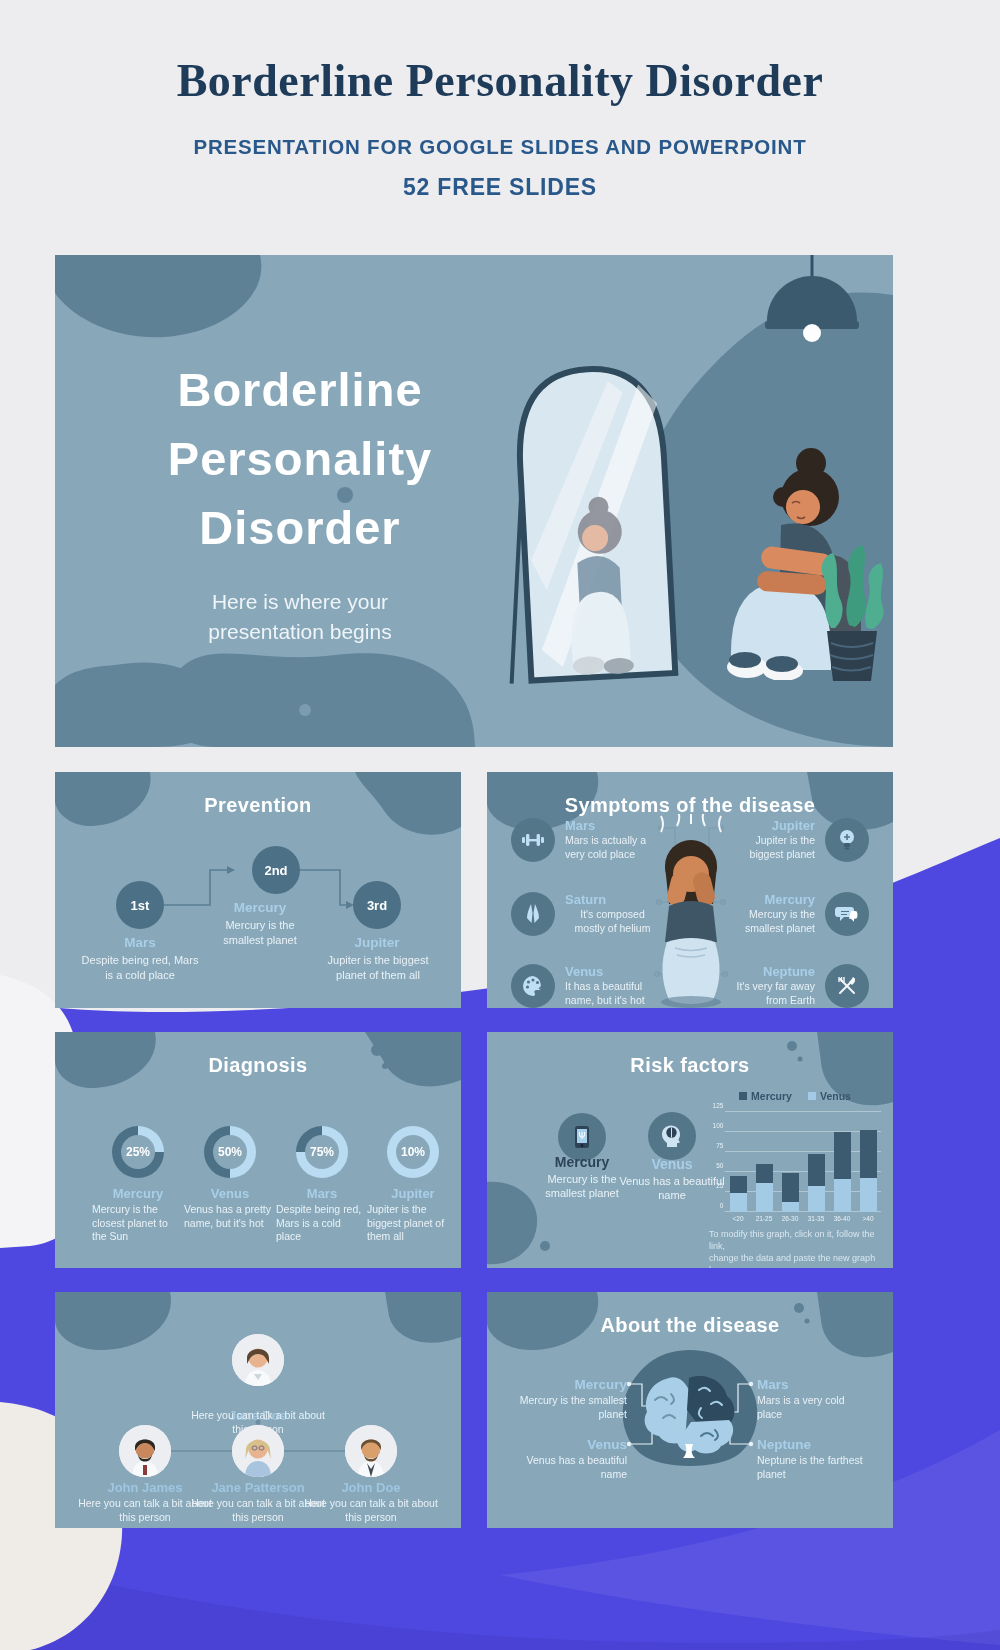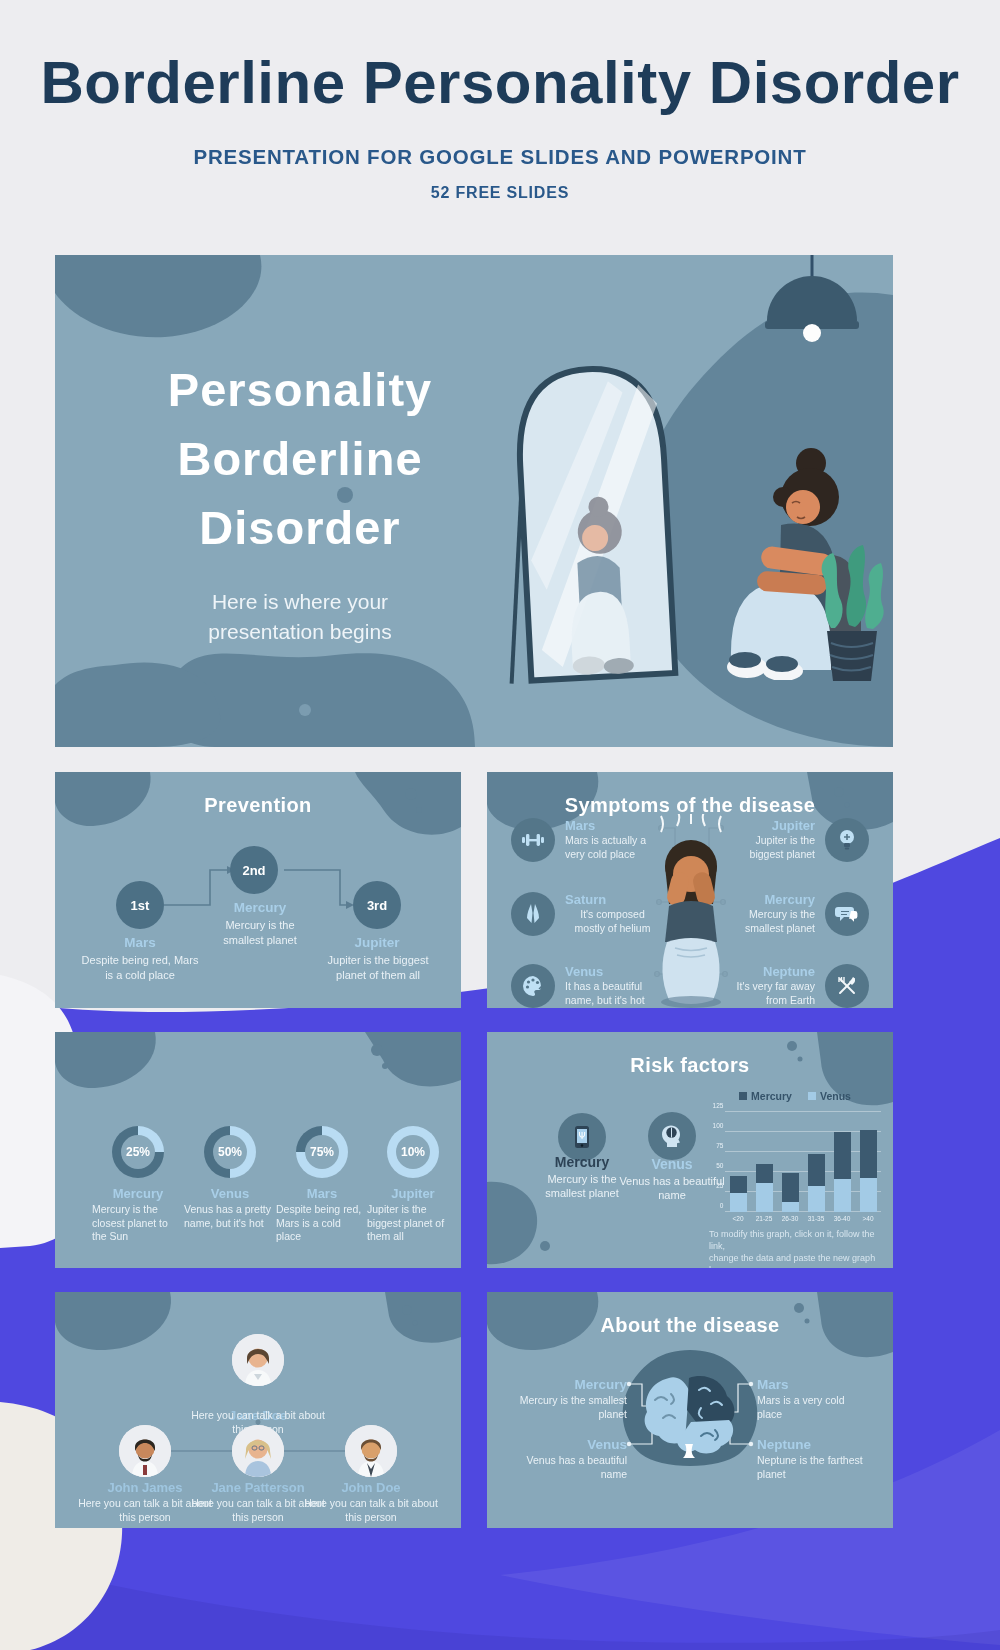--- a/index.html
+++ b/index.html
@@ -2,23 +2,23 @@
 <html><head>
 <meta charset="utf-8">
 <style>
   html,body{margin:0;padding:0;}
   .page{position:relative;width:1000px;height:1650px;overflow:hidden;
         font-family:"Liberation Sans",sans-serif;background:#ededf0;}
   .bg{position:absolute;left:0;top:0;width:1000px;height:1650px;}
 
   
   .header{position:absolute;top:42px;left:0;width:1000px;text-align:center;}
-  .header h1{margin:6px;font-size:60px;font-weight:600;color:#1e3c59;letter-spacing:.5px;}
+  .header h1{margin:12px;font-size:46px;font-weight:600;color:#1e3c59;letter-spacing:.5px;font-family:Liberation Serif, serif;}
   .header .sub{margin-top:28px;font-size:20.5px;font-weight:700;color:#29588a;letter-spacing:.8px;}
-  .header .sub2{margin-top:15px;font-size:16px;font-weight:700;color:#29588a;letter-spacing:.8px;}
+  .header .sub2{margin-top:15px;font-size:23px;font-weight:700;color:#29588a;letter-spacing:.8px;}
 
   
   .slide{position:absolute;background:#88a8ba;overflow:hidden;}
   .slide svg.blobs{position:absolute;left:0;top:0;width:100%;height:100%;}
   .s-title{position:absolute;top:22px;left:0;right:0;text-align:center;color:#fff;
            font-weight:800;font-size:20px;letter-spacing:.4px;}
   .main-slide{left:55px;top:255px;width:838px;height:492px;}
   .card{width:406px;height:236px;}
   .c-l{left:55px;} .c-r{left:487px;}
   .r1{top:772px;} .r2{top:1032px;} .r3{top:1292px;}
@@ -163,22 +163,22 @@
 
     <svg style="position:absolute;left:756px;top:268px;width:82px;height:160px;" viewBox="0 0 82 160">
       <path d="M20 105 C 8 85, 20 70, 12 52 C 8 42, 14 32, 22 30 C 30 45, 22 60, 30 78 C 34 88, 30 100, 24 105 Z" fill="#4fae90"></path>
       <path d="M38 102 C 30 80, 44 68, 38 48 C 35 36, 42 24, 52 22 C 58 40, 48 55, 54 74 C 58 88, 50 100, 44 104 Z" fill="#3f9b7e"></path>
       <path d="M56 105 C 50 88, 62 76, 58 60 C 56 50, 62 42, 70 40 C 76 55, 66 68, 72 84 C 75 94, 68 102, 62 106 Z" fill="#4fae90"></path>
       <path d="M16 108 L66 108 L60 158 L22 158 Z" fill="#2e3f4e"></path>
       <path d="M20 120 q20 8 42 0 M19 132 q21 8 43 0 M21 144 q19 7 39 0" stroke="#49657a" stroke-width="2" fill="none"></path>
     </svg>
 
     <div class="m-title">
+      <div>Borderline</div>
       <div>Personality</div>
-      <div>Borderline</div>
       <div>Disorder</div>
     </div>
     <div class="m-sub">
       <div>Here is where your</div>
       <div>presentation begins</div>
     </div>
   </section>
 
   <section class="slide card c-l r1">
     <svg class="blobs" viewBox="0 0 406 236">
@@ -192,21 +192,21 @@
         <path d="M229 98 L285 98 L285 133 L291 133"></path>
       </g>
       <path d="M172 94 L180 98 L172 102 Z" fill="#5b7d92"></path>
       <path d="M291 129 L299 133 L291 137 Z" fill="#5b7d92"></path>
     </svg>
     <div class="s-title">Prevention</div>
 
     <div class="step-circle" style="left:61px;top:109px;">
       <span>1st</span>
       </div>
-    <div class="step-circle" style="left:175px;top:74px;">
+    <div class="step-circle" style="left:197px;top:74px;">
       <span>2nd</span>
       </div>
     <div class="step-circle" style="left:298px;top:109px;">
       <span>3rd</span>
       </div>
 
     <div class="p-name" style="left:30px;top:163px;width:110px;">Mars</div>
     <div class="p-desc" style="left:22px;top:181px;width:126px;">Despite being red, Mars is a cold place</div>
 
     <div class="p-name" style="left:140px;top:128px;width:130px;">Mercury</div>
@@ -339,20 +339,21 @@
     <div class="sy-desc t-r" style="left:233px;top:208px;">It's very far away from Earth</div>
   </section>
 
   <section class="slide card c-l r2">
     <svg class="blobs" viewBox="0 0 406 236">
       <path d="M0 0 L100 0 C 106 30, 76 54, 40 56 C 16 57, 2 44, 0 30 Z" fill="#5f8196"></path>
       <path d="M310 0 L406 0 L406 48 C 372 62, 338 52, 328 28 Z" fill="#5f8196"></path>
       <circle cx="322" cy="18" r="6" fill="#5f8196"></circle>
       <circle cx="330" cy="34" r="3" fill="#5f8196"></circle>
     </svg>
+    <div class="s-title">Diagnosis</div>
 
     <div class="donut" style="left: 57px; top: 94px; background: conic-gradient(rgb(185, 220, 243) 0deg, rgb(185, 220, 243) 25%, rgb(76, 112, 133) 25%, rgb(76, 112, 133) 100%);">
       <span>25%</span>
       </div>
     <div class="donut" style="left: 149px; top: 94px; background: conic-gradient(rgb(185, 220, 243) 0deg, rgb(185, 220, 243) 50%, rgb(76, 112, 133) 50%, rgb(76, 112, 133) 100%);">
       <span>50%</span>
       </div>
     <div class="donut" style="left: 241px; top: 94px; background: conic-gradient(rgb(185, 220, 243) 0deg, rgb(185, 220, 243) 75%, rgb(76, 112, 133) 75%, rgb(76, 112, 133) 100%);">
       <span>75%</span>
       </div>

